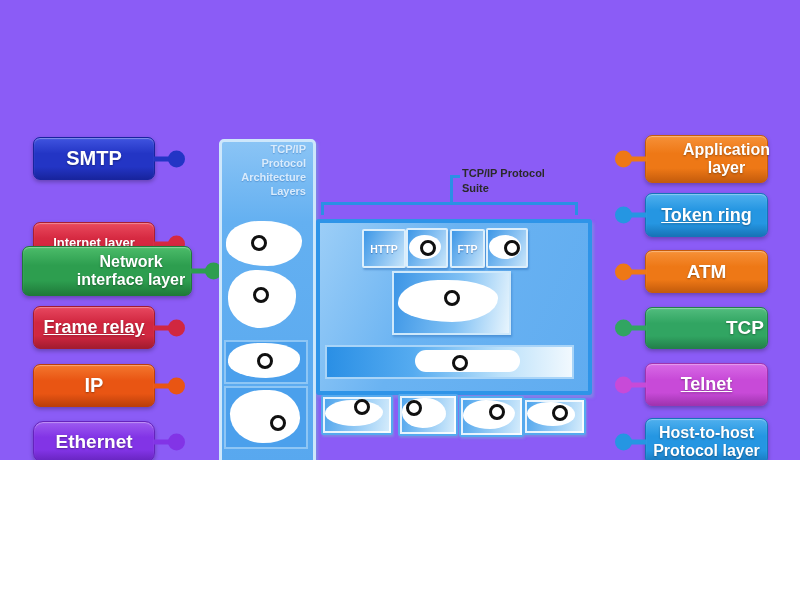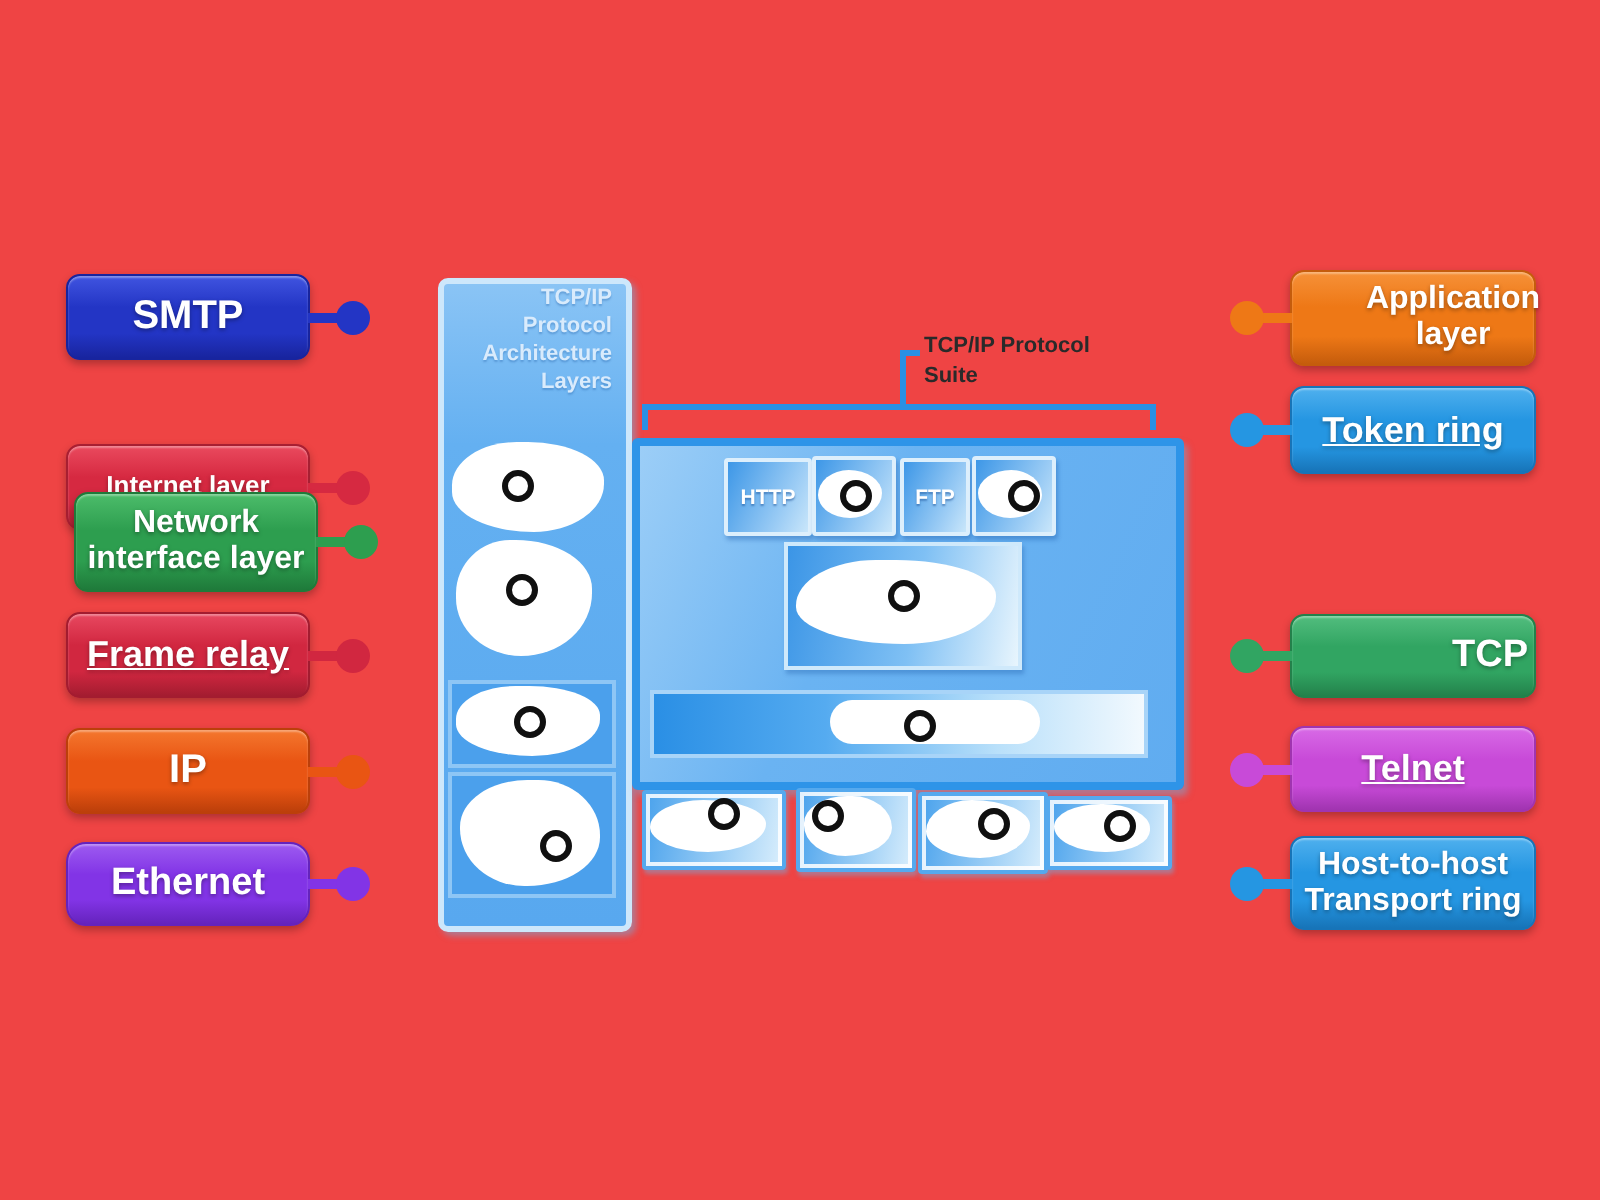--- a/index.html
+++ b/index.html
@@ -1,16 +1,16 @@
 <!DOCTYPE html>
 <html><head>
 <meta charset="utf-8">
 <style>
   html,body{margin:0;padding:0;background:#fff;}
-  .stage{position:relative;width:800px;height:600px;background:#ef4444;overflow:hidden;
+  .stage{position:relative;width:800px;height:460px;background:#8b5cf6;overflow:hidden;
          font-family:"Liberation Sans",sans-serif;}
 
   
   .pill{position:absolute;width:120px;display:flex;align-items:center;justify-content:center;
         border-radius:7px;border:1.5px solid var(--dark);
         background:linear-gradient(180deg,var(--light) 0%,var(--base) 38%,var(--base) 70%,var(--dark) 100%);
         box-shadow:0 2px 4px rgba(0,0,0,.28), inset 0 1px 1px rgba(255,255,255,.35);
         color:#fff;font-weight:bold;text-align:center;cursor:grab;}
   .side-right{width:121px;}
   .pill-text{line-height:1.12;padding:0 3px;text-shadow:0 1px 2px rgba(0,0,0,.35);}
@@ -58,21 +58,21 @@
   <div class="pill side-left fs20" style="left: 33px; top: 137px; height: 41px; --light: #4054e0; --base: #2335c5; --dark: #18249e;">
     <span class="pill-text">SMTP</span>
     <span class="stub"></span>
     <span class="dot"></span>
   </div>
   <div class="pill side-left fs17" style="left: 33px; top: 194px; height: 41px; --light: #ea4a5e; --base: #d62941; --dark: #a81f32;">
     <span class="pill-text">Internet layer</span>
     <span class="stub"></span>
     <span class="dot"></span>
   </div>
-  <div class="pill side-left fs16" style="left: 37px; top: 246px; height: 48px; --light: #4cbc6a; --base: #2d9e4f; --dark: #1f7a3a;">
+  <div class="pill side-left fs16" style="left: 22px; top: 246px; height: 48px; padding-left: 48px; --light: #4cbc6a; --base: #2d9e4f; --dark: #1f7a3a;">
     <span class="pill-text">Network interface layer</span>
     <span class="stub"></span>
     <span class="dot"></span>
   </div>
   <div class="pill side-left fs18" style="left: 33px; top: 306px; height: 41px; --light: #e84860; --base: #d12740; --dark: #a31c30;">
     <span class="pill-text">Frame relay</span>
     <span class="stub"></span>
     <span class="dot"></span>
   </div>
   <div class="pill side-left fs20" style="left: 33px; top: 364px; height: 41px; align-items: center; --light: #f4772e; --base: #e95513; --dark: #bc3f0a;">
@@ -89,32 +89,37 @@
   <div class="pill side-right fs16 narrow" style="left: 645px; top: 135px; height: 46px; --light: #f69138; --base: #ee7816; --dark: #c55c0c;">
     <span class="pill-text">Application layer</span>
     <span class="stub"></span>
     <span class="dot"></span>
   </div>
   <div class="pill side-right fs18" style="left: 645px; top: 193px; height: 42px; --light: #4fb0ee; --base: #2596e2; --dark: #1774b8;">
     <span class="pill-text">Token ring</span>
     <span class="stub"></span>
     <span class="dot"></span>
   </div>
+  <div class="pill side-right fs19" style="left: 645px; top: 250px; height: 41px; --light: #f69138; --base: #ee7816; --dark: #c55c0c;">
+    <span class="pill-text">ATM</span>
+    <span class="stub"></span>
+    <span class="dot"></span>
+  </div>
   <div class="pill side-right fs19" style="left: 645px; top: 307px; height: 40px; justify-content: flex-end; --light: #52bd7e; --base: #31a562; --dark: #23814b;">
     <span class="pill-text">TCP</span>
     <span class="stub"></span>
     <span class="dot"></span>
   </div>
   <div class="pill side-right fs18" style="left: 645px; top: 363px; height: 41px; --light: #d86ae6; --base: #c84ad8; --dark: #a034b0;">
     <span class="pill-text">Telnet</span>
     <span class="stub"></span>
     <span class="dot"></span>
   </div>
   <div class="pill side-right fs16" style="left: 645px; top: 418px; height: 45px; --light: #4fb0ee; --base: #2596e2; --dark: #1774b8;">
-    <span class="pill-text">Host-to-host Transport ring</span>
+    <span class="pill-text">Host-to-host Protocol layer</span>
     <span class="stub"></span>
     <span class="dot"></span>
   </div>
 
   <div class="abs column"></div>
   <div class="abs column-title">TCP/IP Protocol Architecture Layers</div>
 
   <div class="blob" style="left:226px;top:221px;width:76px;height:45px;border-radius:46% 54% 50% 58%/52% 46% 58% 48%;"></div>
   <div class="blob" style="left:228px;top:270px;width:68px;height:58px;border-radius:40% 56% 52% 48%/46% 42% 54% 50%;"></div>
   <div class="abs inframe" style="left:224px;top:340px;width:80px;height:40px;"></div>

